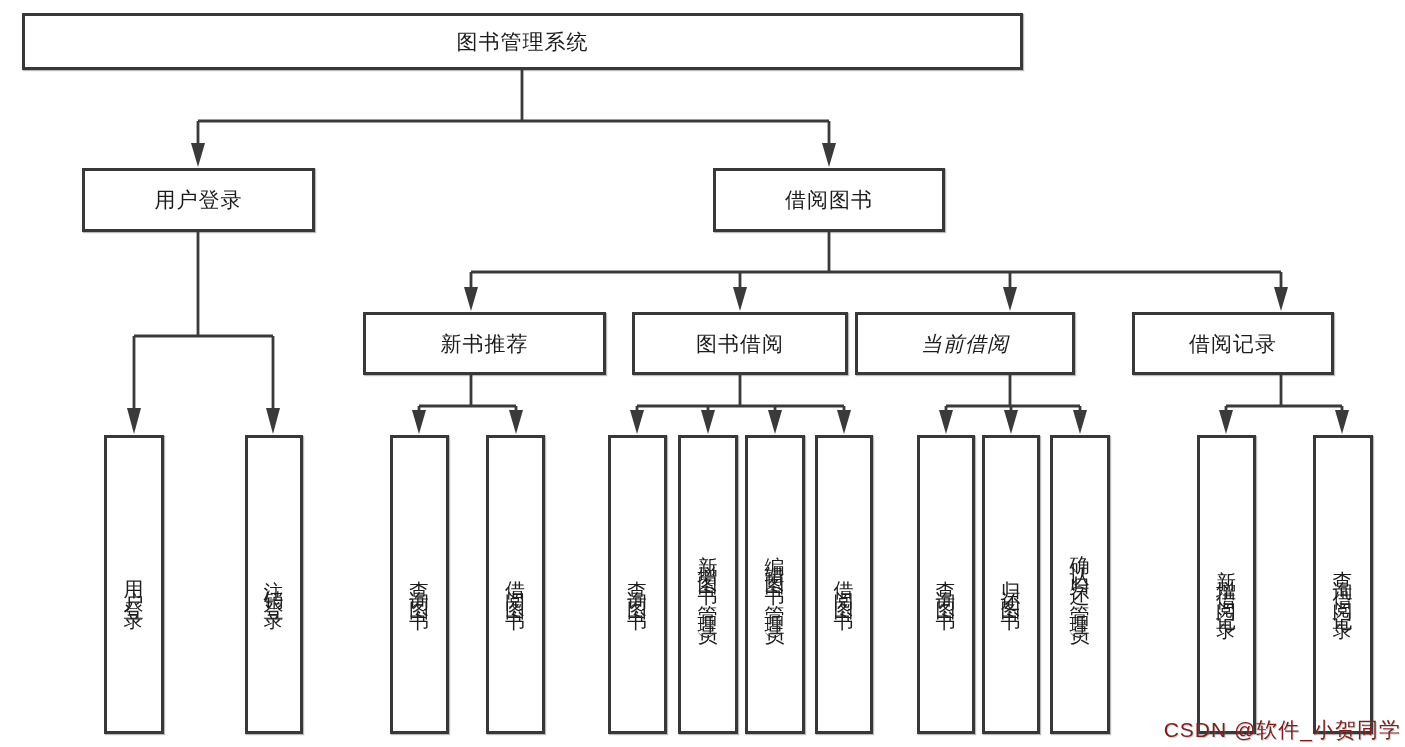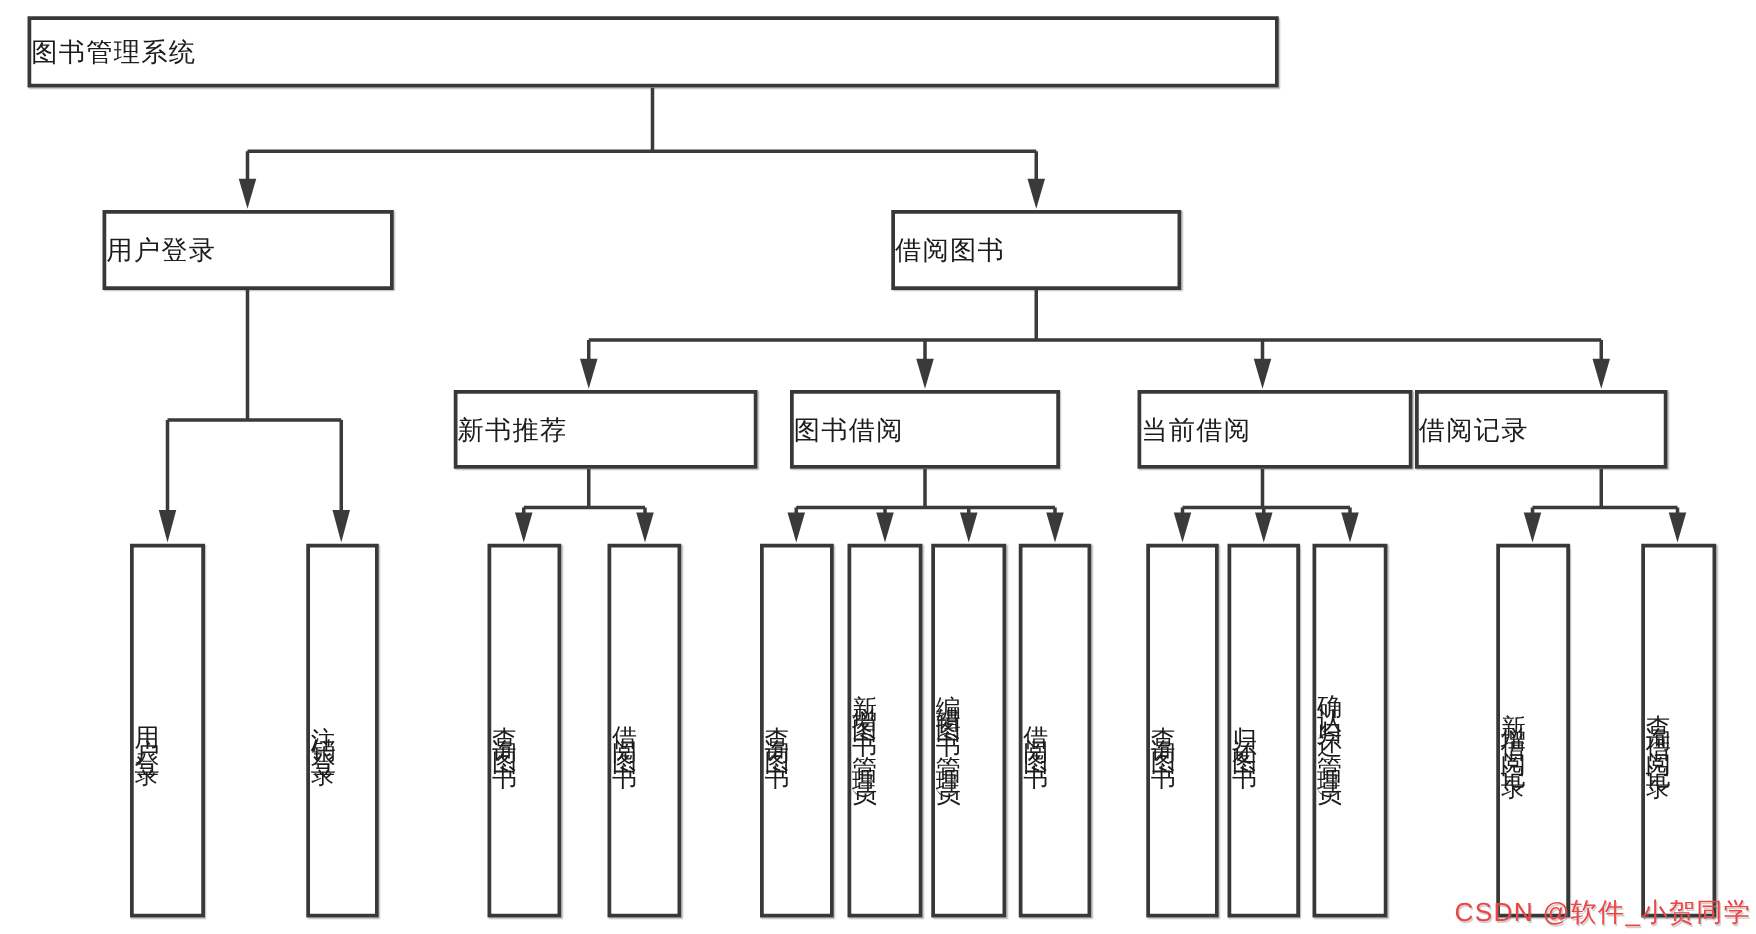--- a/index.html
+++ b/index.html
@@ -6,36 +6,36 @@
   body{
     width:1405px;height:747px;position:relative;background:#ffffff;
     font-family:"Liberation Sans","DejaVu Sans",sans-serif;
     overflow:hidden;
   }
   #stage{position:absolute;left:0;top:0;width:1405px;height:747px;}
   svg.wires{position:absolute;left:0;top:0;pointer-events:none;}
   .node{
     position:absolute;box-sizing:border-box;
     border:3px solid #383838;background:#ffffff;
-    display:flex;align-items:center;justify-content:flex-start;
+    display:flex;align-items:center;justify-content:center;
     color:#1c1c1c;
     box-shadow:1px 1px 1px rgba(60,60,60,0.35);
   }
   .node.h{font-size:21px;letter-spacing:1px;}
   .node.v .vtext{
     writing-mode:vertical-rl;
     text-orientation:mixed;
     font-size:20px;
     line-height:1;
     letter-spacing:10px;
     white-space:nowrap;
   }
   .watermark{
     position:absolute;top:716px;right:4px;
-    font-size:21px;color:#ef4444;letter-spacing:1px;
+    font-size:21px;color:#7f1d1d;letter-spacing:1px;
     text-shadow:1px 1px 0 rgba(120,120,120,0.35);
   }
 </style>
 </head>
 <body>
 
 <div id="stage">
 
   <svg class="wires" width="1405" height="747" viewBox="0 0 1405 747">
     <g stroke="#3a3a3a" stroke-width="2.8" fill="none">
@@ -94,21 +94,21 @@
   <div class="node h" style="left:713px;top:168px;width:232px;height:64px;">
     <span>借阅图书</span>
   </div>
 
   <div class="node h" style="left:363px;top:312px;width:243px;height:63px;">
     <span>新书推荐</span>
   </div>
   <div class="node h" style="left:632px;top:312px;width:216px;height:63px;">
     <span>图书借阅</span>
   </div>
-  <div class="node h" style="left:910px;top:312px;width:220px;height:63px;">
+  <div class="node h" style="left:855px;top:312px;width:220px;height:63px;font-style:italic;">
     <span>当前借阅</span>
   </div>
   <div class="node h" style="left:1132px;top:312px;width:202px;height:63px;">
     <span>借阅记录</span>
   </div>
 
   <div class="node v" style="left:104px;top:435px;width:60px;height:299px;">
     <span class="vtext">用户登录</span>
   </div>
   <div class="node v" style="left:245px;top:435px;width:58px;height:299px;">

